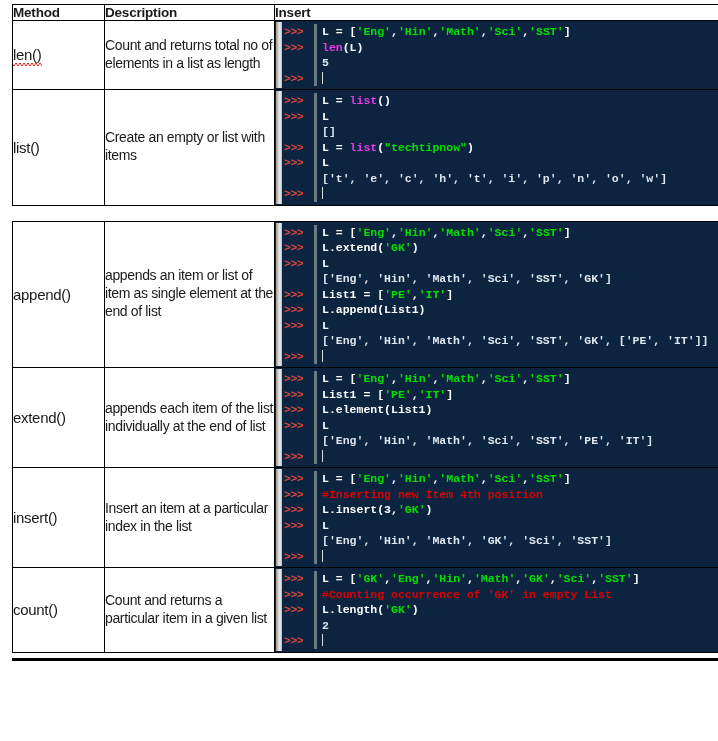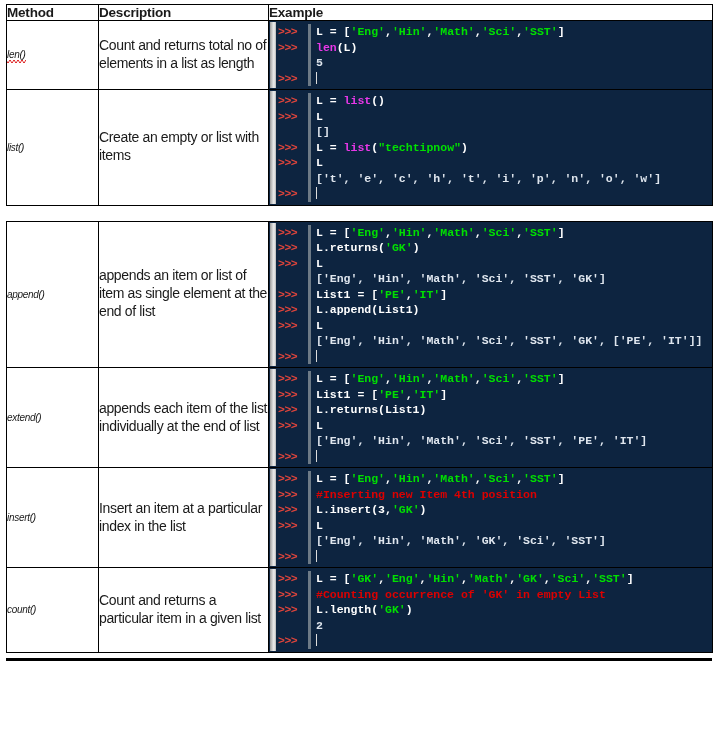--- a/index.html
+++ b/index.html
@@ -14,21 +14,21 @@
     font-family: "Liberation Sans", sans-serif;
     color: #1a1a1a;
     overflow: hidden;
   }
 
   .page {
     position: relative;
     width: 598px;
     height: 741px;
     box-sizing: border-box;
-    padding: 4px 6px 0 6px;
+    padding: 4px 6px 0 12px;
   }
 
   table.mtable {
     border-collapse: collapse;
     width: 706px;
     table-layout: fixed;
     background: #fff;
   }
   table.mtable td, table.mtable th {
     border: 1px solid #000000;
@@ -43,24 +43,23 @@
 
   th.hdr {
     text-align: left;
     font-weight: bold;
     font-size: 13.5px;
     padding: 4px 7px 5px 7px;
     letter-spacing: -0.2px;
   }
 
   td.method {
-    font-size: 10px;
+    font-size: 15px;
     padding: 6px 8px;
     letter-spacing: -0.3px;
-    font-style: italic;
   }
   .spellerr {
     position: relative;
     display: inline-block;
     padding-bottom: 1px;
   }
   .spellerr::after {
     content: "";
     position: absolute;
     left: 0; right: 0; bottom: -2px;
@@ -153,21 +152,21 @@
   <table class="mtable">
     <colgroup>
       <col class="col-method">
         <col class="col-desc">
         <col class="col-example">
     </colgroup>
     <thead>
       <tr>
         <th class="hdr">Method</th>
         <th class="hdr">Description</th>
-        <th class="hdr">Example</th>
+        <th class="hdr">Insert</th>
       </tr>
     </thead>
     <tbody id="tbody-1">
         <tr>
           <td class="method"><span class="spellerr">len()</span></td>
           <td class="desc">Count and returns total no of elements in a list as length</td>
           <td class="example">
             <div class="shell">
               <div class="shell-gutter"></div>
               <div class="shell-body">
@@ -210,42 +209,42 @@
     </colgroup>
     <tbody id="tbody-2">
         <tr>
           <td class="method"><span>append()</span></td>
           <td class="desc">appends an item or list of item as single element at the end of list</td>
           <td class="example">
             <div class="shell">
               <div class="shell-gutter"></div>
               <div class="shell-body">
                 <div class="line"><span class="prompt">&gt;&gt;&gt;</span><span class="gbar"></span><span class="code"><span class="s-txt">L = [</span><span class="s-str">'Eng'</span><span class="s-txt">,</span><span class="s-str">'Hin'</span><span class="s-txt">,</span><span class="s-str">'Math'</span><span class="s-txt">,</span><span class="s-str">'Sci'</span><span class="s-txt">,</span><span class="s-str">'SST'</span><span class="s-txt">]</span></span></div>
-                <div class="line"><span class="prompt">&gt;&gt;&gt;</span><span class="gbar"></span><span class="code"><span class="s-txt">L.returns(</span><span class="s-str">'GK'</span><span class="s-txt">)</span></span></div>
+                <div class="line"><span class="prompt">&gt;&gt;&gt;</span><span class="gbar"></span><span class="code"><span class="s-txt">L.extend(</span><span class="s-str">'GK'</span><span class="s-txt">)</span></span></div>
                 <div class="line"><span class="prompt">&gt;&gt;&gt;</span><span class="gbar"></span><span class="code"><span class="s-txt">L</span></span></div>
                 <div class="line"><span class="prompt blank">&gt;&gt;&gt;</span><span class="gbar"></span><span class="code"><span class="s-out">['Eng', 'Hin', 'Math', 'Sci', 'SST', 'GK']</span></span></div>
                 <div class="line"><span class="prompt">&gt;&gt;&gt;</span><span class="gbar"></span><span class="code"><span class="s-txt">List1 = [</span><span class="s-str">'PE'</span><span class="s-txt">,</span><span class="s-str">'IT'</span><span class="s-txt">]</span></span></div>
                 <div class="line"><span class="prompt">&gt;&gt;&gt;</span><span class="gbar"></span><span class="code"><span class="s-txt">L.append(List1)</span></span></div>
                 <div class="line"><span class="prompt">&gt;&gt;&gt;</span><span class="gbar"></span><span class="code"><span class="s-txt">L</span></span></div>
                 <div class="line"><span class="prompt blank">&gt;&gt;&gt;</span><span class="gbar"></span><span class="code"><span class="s-out">['Eng', 'Hin', 'Math', 'Sci', 'SST', 'GK', ['PE', 'IT']]</span></span></div>
                 <div class="line"><span class="prompt">&gt;&gt;&gt;</span><span class="gbar"></span><span class="code"><span class="s-txt"></span><span class="caret"></span></span></div>
               </div>
             </div>
           </td>
         </tr>
         <tr>
           <td class="method"><span>extend()</span></td>
           <td class="desc">appends each item of the list individually at the end of list</td>
           <td class="example">
             <div class="shell">
               <div class="shell-gutter"></div>
               <div class="shell-body">
                 <div class="line"><span class="prompt">&gt;&gt;&gt;</span><span class="gbar"></span><span class="code"><span class="s-txt">L = [</span><span class="s-str">'Eng'</span><span class="s-txt">,</span><span class="s-str">'Hin'</span><span class="s-txt">,</span><span class="s-str">'Math'</span><span class="s-txt">,</span><span class="s-str">'Sci'</span><span class="s-txt">,</span><span class="s-str">'SST'</span><span class="s-txt">]</span></span></div>
                 <div class="line"><span class="prompt">&gt;&gt;&gt;</span><span class="gbar"></span><span class="code"><span class="s-txt">List1 = [</span><span class="s-str">'PE'</span><span class="s-txt">,</span><span class="s-str">'IT'</span><span class="s-txt">]</span></span></div>
-                <div class="line"><span class="prompt">&gt;&gt;&gt;</span><span class="gbar"></span><span class="code"><span class="s-txt">L.returns(List1)</span></span></div>
+                <div class="line"><span class="prompt">&gt;&gt;&gt;</span><span class="gbar"></span><span class="code"><span class="s-txt">L.element(List1)</span></span></div>
                 <div class="line"><span class="prompt">&gt;&gt;&gt;</span><span class="gbar"></span><span class="code"><span class="s-txt">L</span></span></div>
                 <div class="line"><span class="prompt blank">&gt;&gt;&gt;</span><span class="gbar"></span><span class="code"><span class="s-out">['Eng', 'Hin', 'Math', 'Sci', 'SST', 'PE', 'IT']</span></span></div>
                 <div class="line"><span class="prompt">&gt;&gt;&gt;</span><span class="gbar"></span><span class="code"><span class="s-txt"></span><span class="caret"></span></span></div>
               </div>
             </div>
           </td>
         </tr>
         <tr>
           <td class="method"><span>insert()</span></td>
           <td class="desc">Insert an item at a particular index in the list</td>

